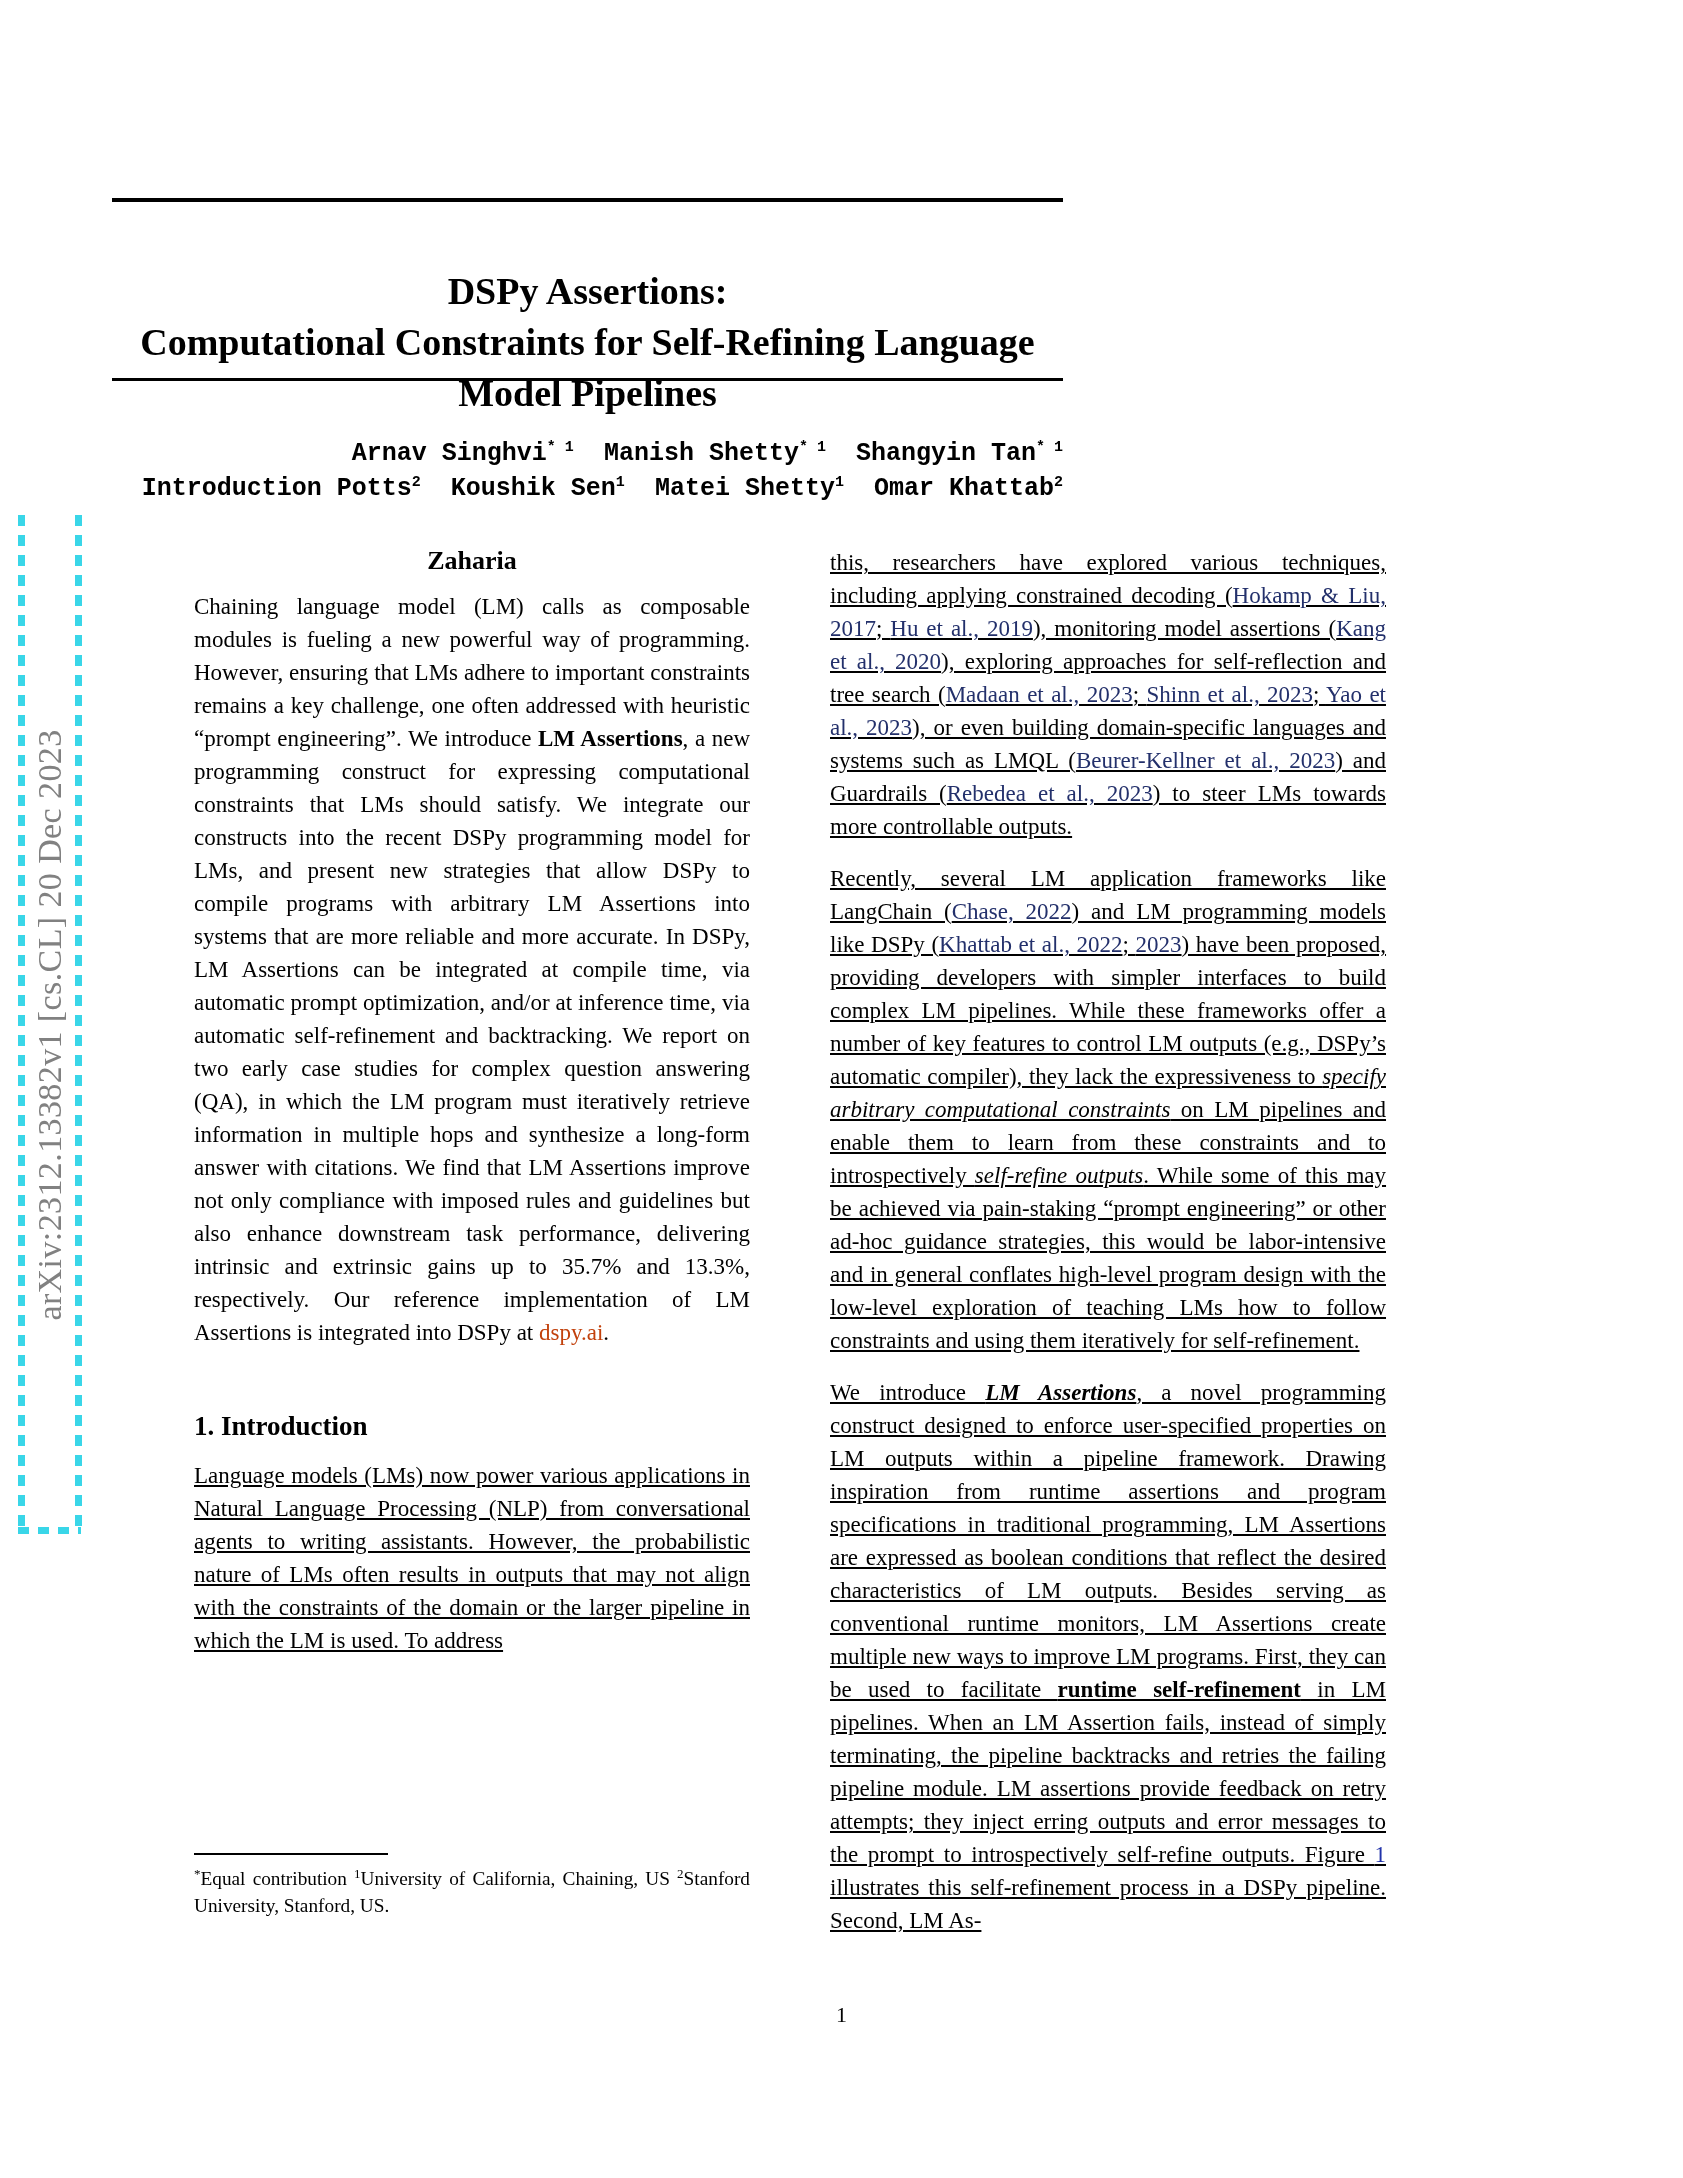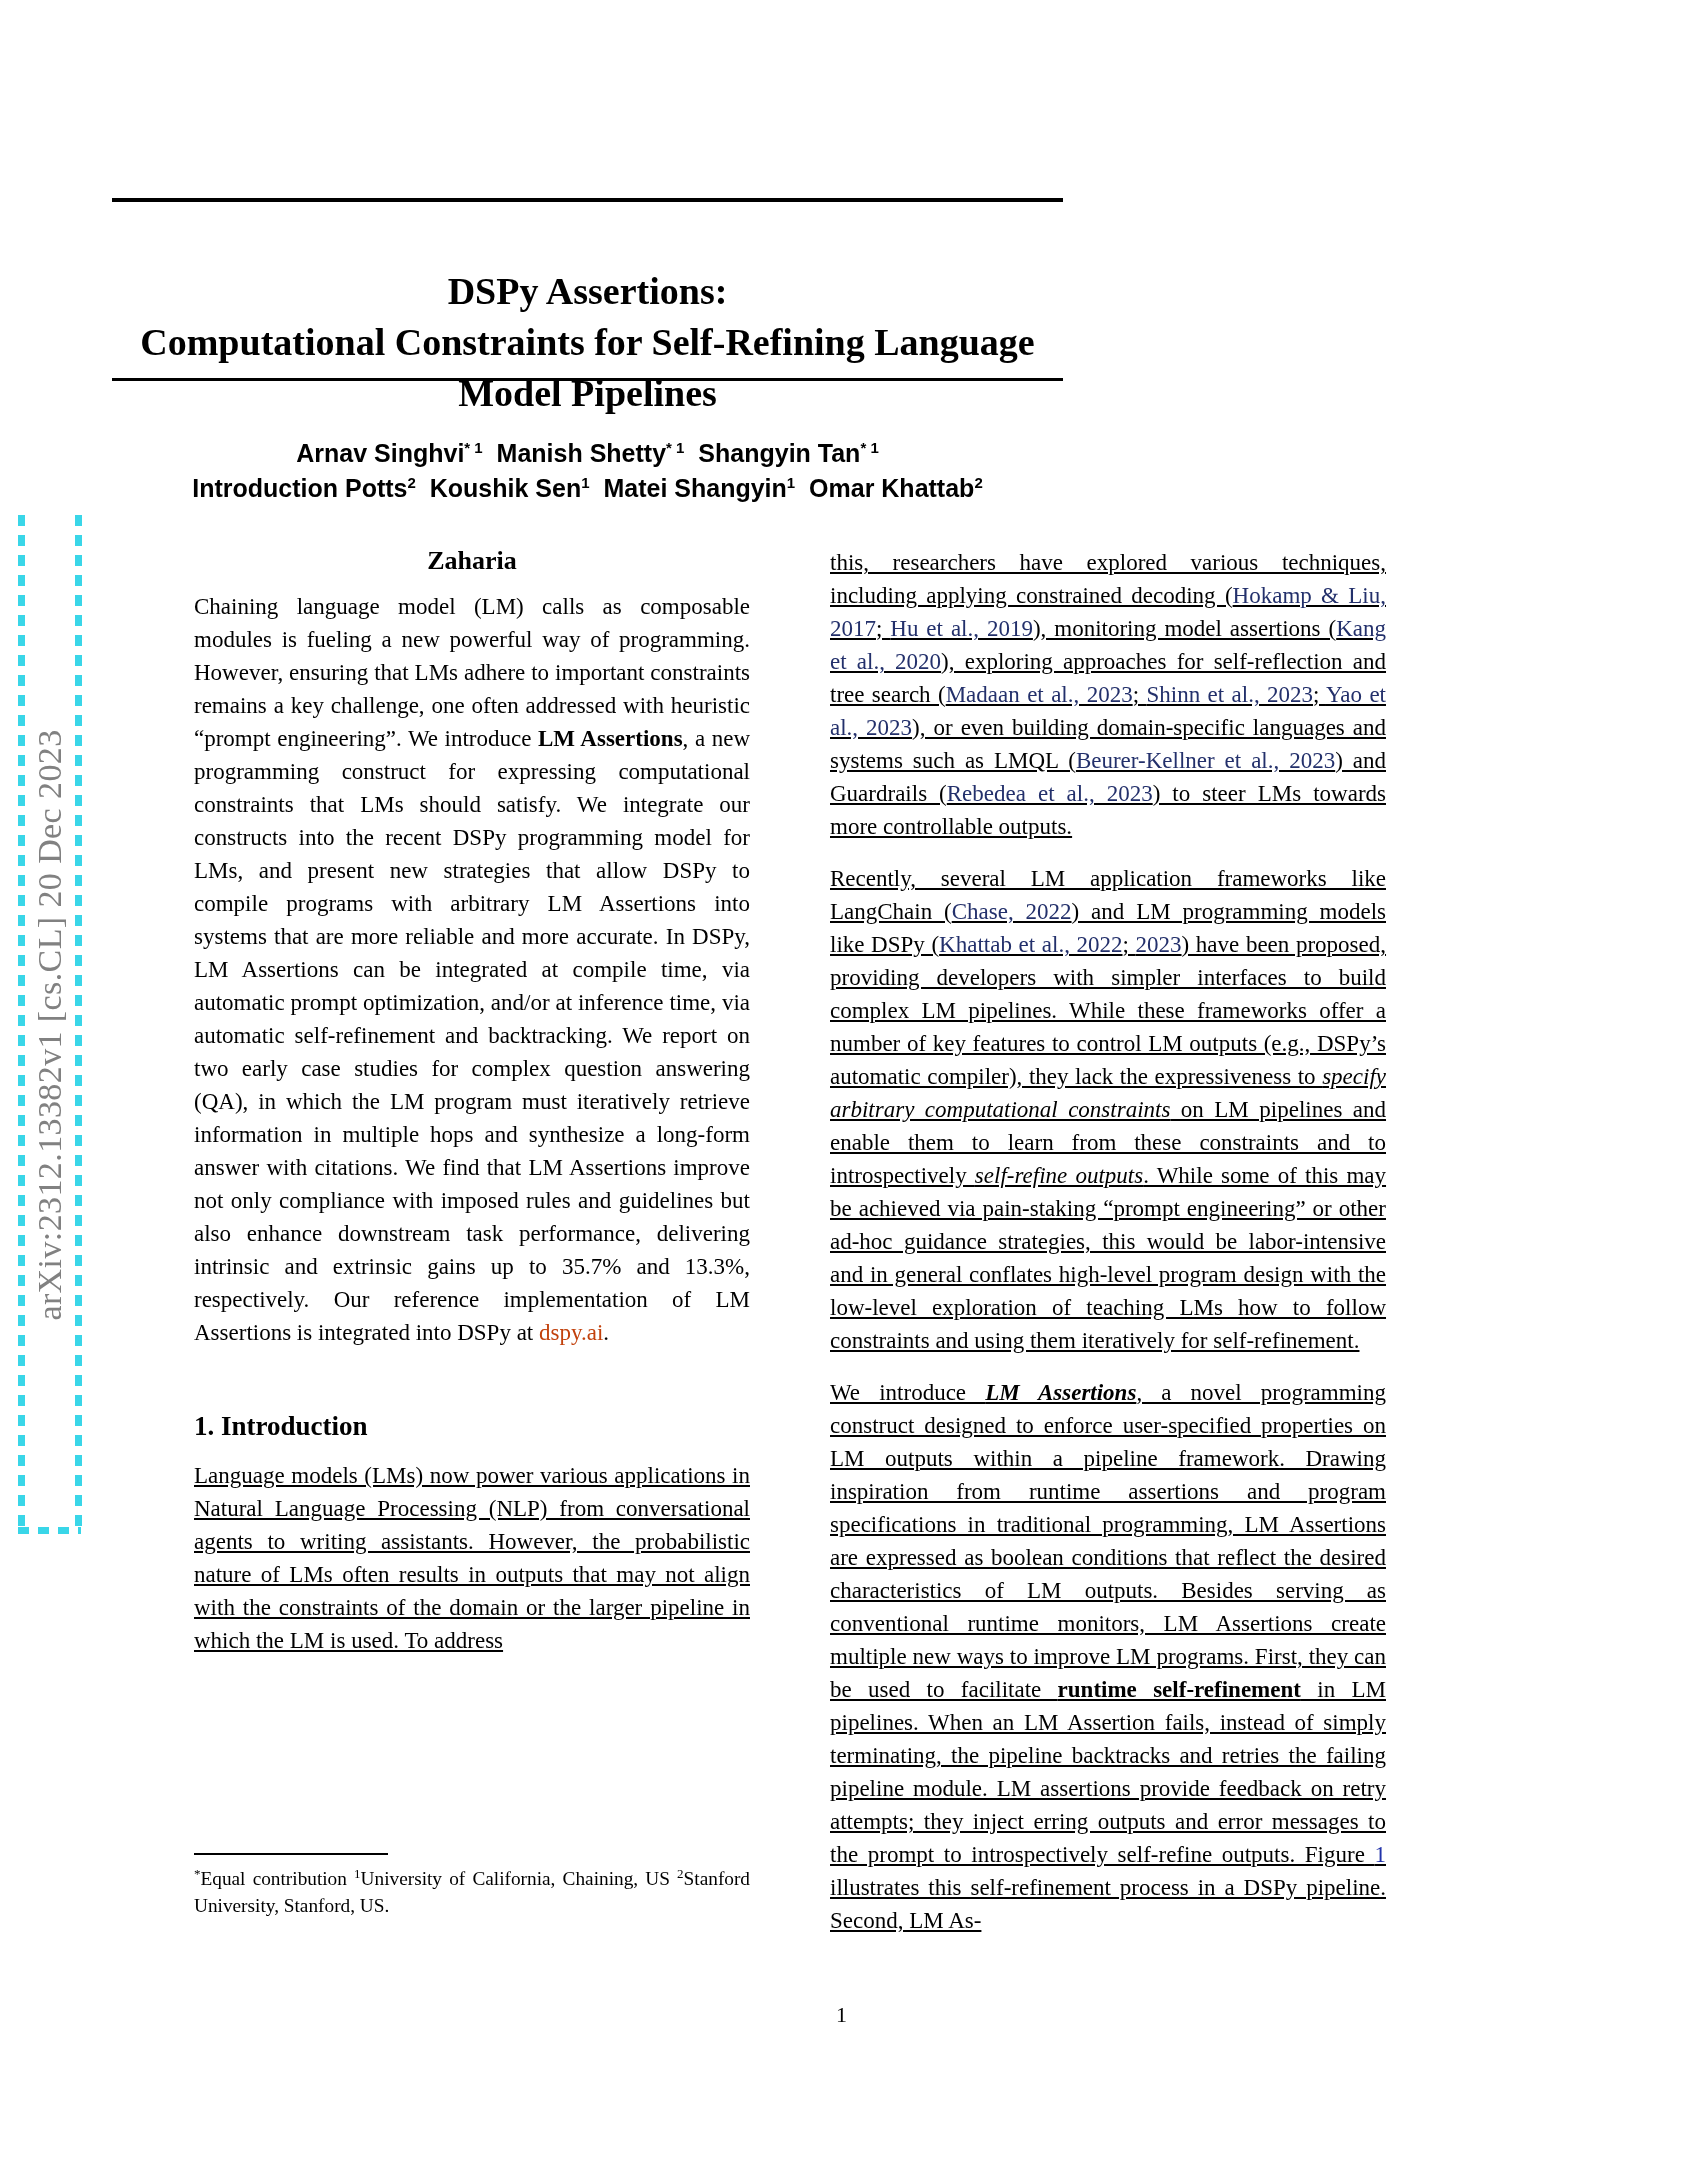--- a/index.html
+++ b/index.html
@@ -92,22 +92,22 @@
     line-height: 51px;
     margin-top: 40px;
   }
   .title-line2 { font-size: 38px; }
 
   .authors {
     position: absolute;
     left: 112px;
     top: 436px;
     width: 951px;
-    text-align: center;
-    font-family: Liberation Sans, sans-serif;
+    text-align: right;
+    font-family: Liberation Mono, monospace;
     font-weight: bold;
     font-size: 25px;
     line-height: 35px;
   }
   .authors sup {
     font-size: 15px;
     font-weight: bold;
     vertical-align: super;
     line-height: 0;
   }
@@ -210,21 +210,21 @@
 
   <div class="authors">
     <div>
       <span>Arnav Singhvi</span><sup>* 1</sup>&nbsp;
       <span>Manish Shetty</span><sup>* 1</sup>&nbsp;
       <span>Shangyin Tan</span><sup>* 1</sup>
     </div>
     <div>
       <span>Introduction Potts</span><sup>2</sup>&nbsp;
       <span>Koushik Sen</span><sup>1</sup>&nbsp;
-      <span>Matei Shangyin</span><sup>1</sup>&nbsp;
+      <span>Matei Shetty</span><sup>1</sup>&nbsp;
       <span>Omar Khattab</span><sup>2</sup>
     </div>
   </div>
 
   <div class="col col-left">
     <div class="abstract-heading">Zaharia</div>
     <p class="abstract-body"><span>Chaining language model (LM) calls as composable modules is fueling a new powerful way of programming. However, ensuring that LMs adhere to important constraints remains a key challenge, one often addressed with heuristic “prompt engineering”. We introduce </span><b>LM Assertions</b><span>, a new programming construct for expressing computational constraints that LMs should satisfy. We integrate our constructs into the recent DSPy programming model for LMs, and present new strategies that allow DSPy to compile programs with arbitrary LM Assertions into systems that are more reliable and more accurate. In DSPy, LM Assertions can be integrated at compile time, via automatic prompt optimization, and/or at inference time, via automatic self-refinement and backtracking. We report on two early case studies for complex question answering (QA), in which the LM program must iteratively retrieve information in multiple hops and synthesize a long-form answer with citations. We find that LM Assertions improve not only compliance with imposed rules and guidelines but also enhance downstream task performance, delivering intrinsic and extrinsic gains up to 35.7% and 13.3%, respectively. Our reference implementation of LM Assertions is integrated into DSPy at </span><a class="link" href="#" style="text-decoration:none;">dspy.ai</a><span>.</span></p>
 
     <div class="section-heading">1. Introduction</div>
     <p class="para tight">Language models (LMs) now power various applications in Natural Language Processing (NLP) from conversational agents to writing assistants. However, the probabilistic nature of LMs often results in outputs that may not align with the constraints of the domain or the larger pipeline in which the LM is used. To address</p>

